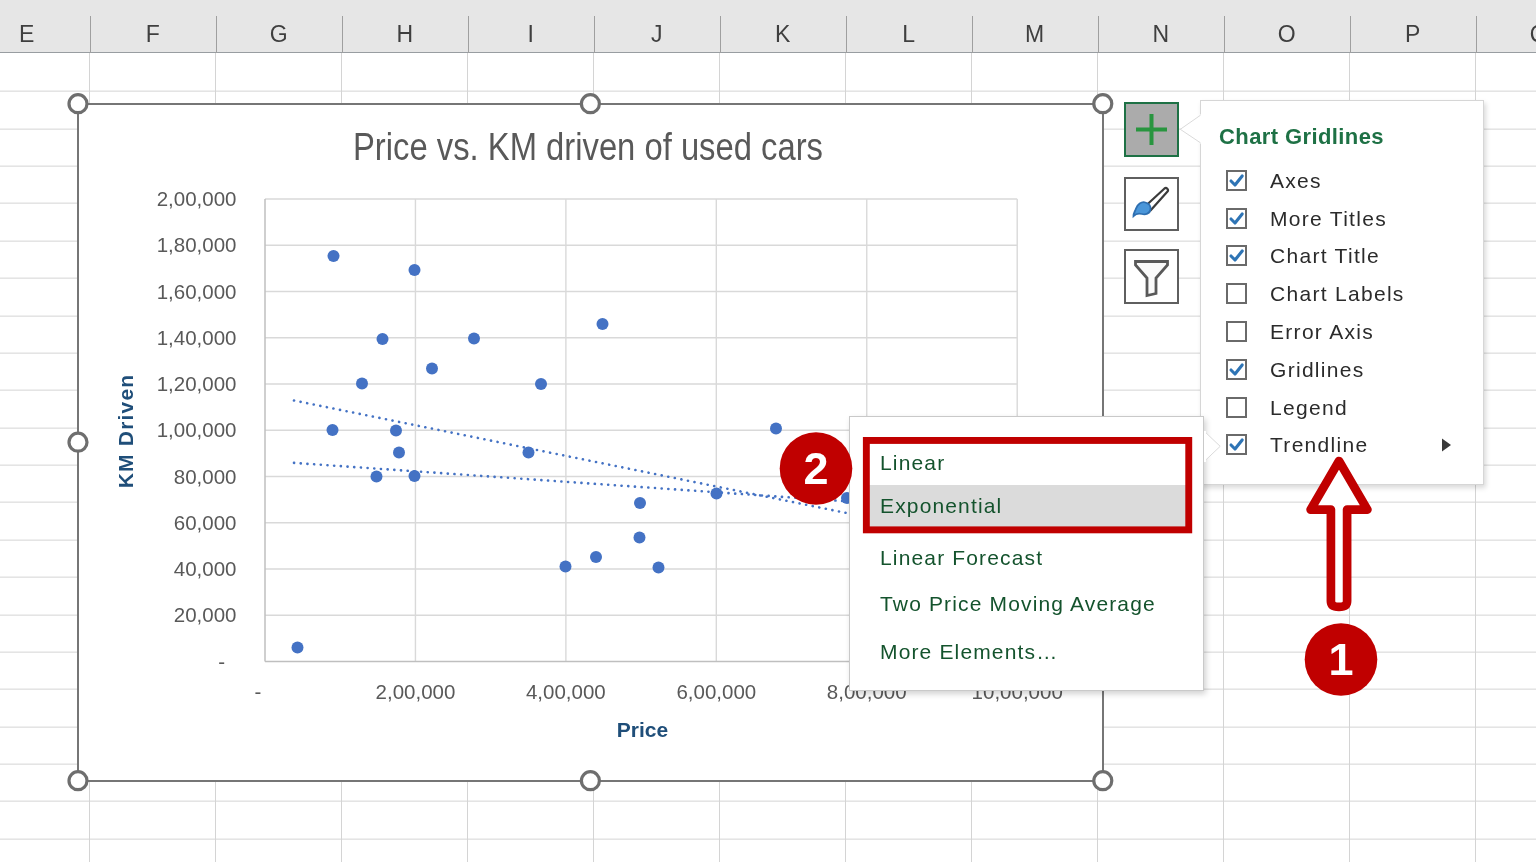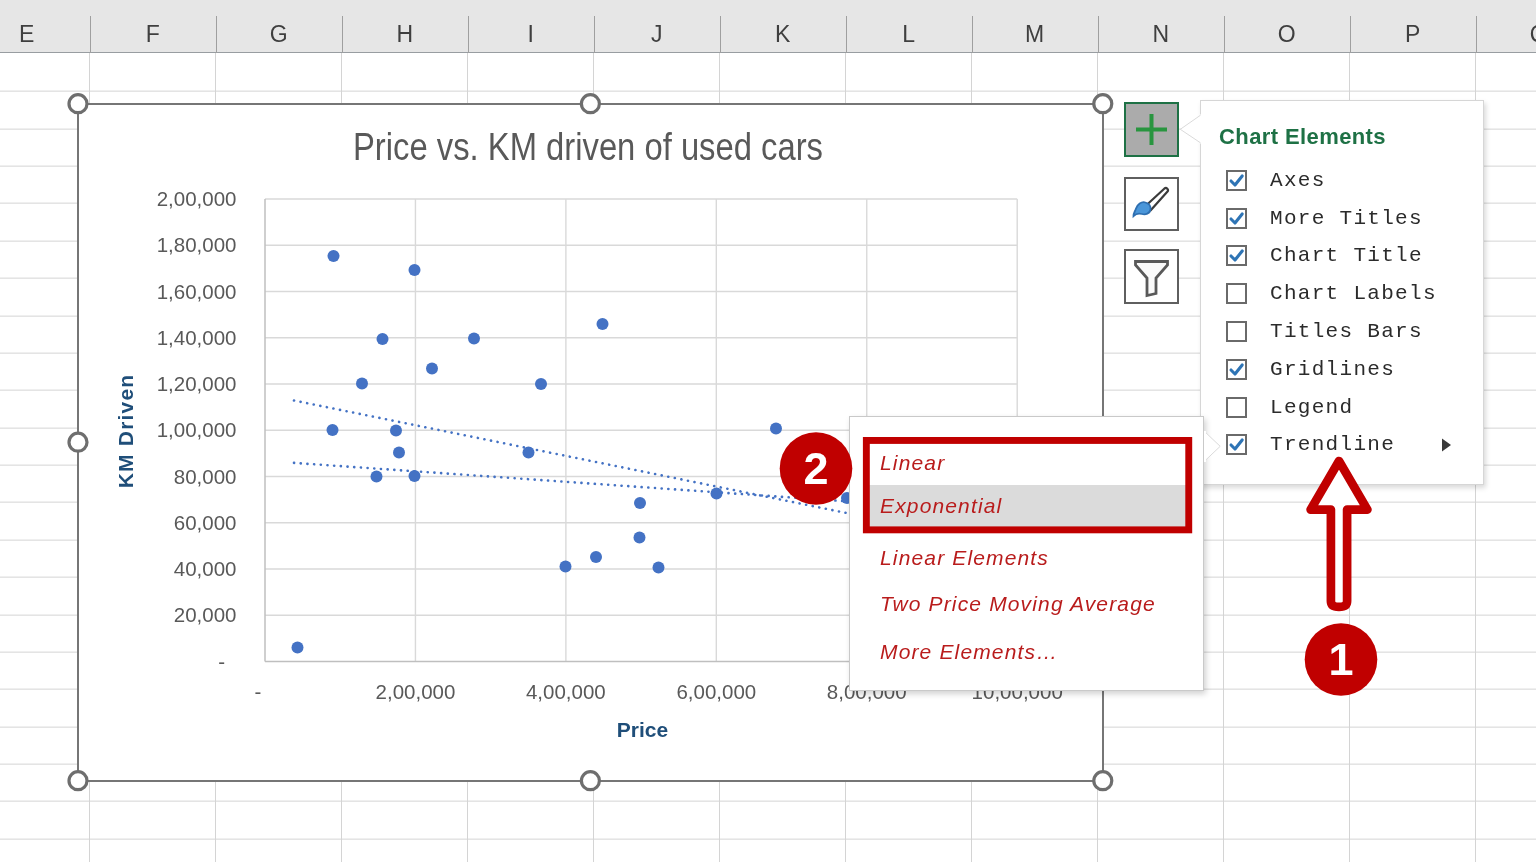--- a/index.html
+++ b/index.html
@@ -24,32 +24,32 @@
   #chartbg { left:77px; top:102.7px; width:1026.8px; height:679px; background:#fff;
     border:2px solid #767676; }
 
   
   #panel { left:1200px; top:100px; width:284px; height:385px; background:#fff;
     border:1px solid #d6d6d6; box-shadow:2px 3px 5px rgba(0,0,0,0.15); }
   #paneltitle { left:1219px; top:124px; font-size:22px; font-weight:bold; color:#1e7145; letter-spacing:0.4px; }
   .crow { position:absolute; left:1226px; height:24px; }
   .cb { position:absolute; left:0; top:1px; width:21px; height:21px; background:#fff;
     border:2px solid #6a6a6a; }
-  .clab { position:absolute; left:44px; top:0; font-size:21px; color:#2b2b2b; white-space:nowrap; letter-spacing:1.3px;font-family:Liberation Mono, monospace; }
+  .clab { position:absolute; left:44px; top:0; font-size:21px; color:#2b2b2b; white-space:nowrap; letter-spacing:1.3px; }
 
   
   .sqbtn { position:absolute; left:1124px; width:55px; height:55px; background:#fff;
     border:2px solid #5f5f5f; }
   #btnplus { top:102px; height:55px; background:#ababab; border:2px solid #1e7145; }
 
   
   #submenu { left:849px; top:416px; width:355px; height:275px; background:#fff;
     border:1px solid #c9c9c9; box-shadow:2px 3px 6px rgba(0,0,0,0.18); }
   #subhl { left:869px; top:485px; width:317px; height:44.5px; background:#dbdbdb; }
-  .mi { position:absolute; left:880px; font-size:21px; color:#b91c1c; white-space:nowrap; letter-spacing:1.15px;font-style:italic; }
+  .mi { position:absolute; left:880px; font-size:21px; color:#14532d; white-space:nowrap; letter-spacing:1.15px; }
 </style>
 </head>
 <body>
 <div id="stage">
 
   <div id="grid" class="abs"></div>
   <div id="colhead" class="abs">
       <div class="cl" style="left:6.699999999999999px">E</div>
       <div class="cl" style="left:132.7px">F</div>
       <div class="csep" style="left:89.5px"></div>
@@ -146,21 +146,21 @@
       <circle cx="78" cy="103.7" r="9" fill="#fff" stroke="#6e6e6e" stroke-width="3.2"></circle>
       <circle cx="590.4" cy="103.7" r="9" fill="#fff" stroke="#6e6e6e" stroke-width="3.2"></circle>
       <circle cx="1102.8" cy="103.7" r="9" fill="#fff" stroke="#6e6e6e" stroke-width="3.2"></circle>
       <circle cx="78" cy="442.2" r="9" fill="#fff" stroke="#6e6e6e" stroke-width="3.2"></circle>
       <circle cx="78" cy="780.7" r="9" fill="#fff" stroke="#6e6e6e" stroke-width="3.2"></circle>
       <circle cx="590.4" cy="780.7" r="9" fill="#fff" stroke="#6e6e6e" stroke-width="3.2"></circle>
       <circle cx="1102.8" cy="780.7" r="9" fill="#fff" stroke="#6e6e6e" stroke-width="3.2"></circle>
     </svg>
 
   <div id="panel" class="abs"></div>
-  <div id="paneltitle" class="abs">Chart Elements</div>
+  <div id="paneltitle" class="abs">Chart Gridlines</div>
   <div id="rows">
       <div class="crow abs" style="top:168.8px">
         <span class="cb"><svg width="17" height="17" viewBox="0 0 17 17">
             <path d="M3 9 L7 13 L14.2 4" stroke="#2e74b5" stroke-width="3.1" fill="none" stroke-linecap="round" stroke-linejoin="round"></path>
           </svg></span>
         <span class="clab">Axes</span>
       </div>
       <div class="crow abs" style="top:206.60000000000002px">
         <span class="cb"><svg width="17" height="17" viewBox="0 0 17 17">
             <path d="M3 9 L7 13 L14.2 4" stroke="#2e74b5" stroke-width="3.1" fill="none" stroke-linecap="round" stroke-linejoin="round"></path>
@@ -172,21 +172,21 @@
             <path d="M3 9 L7 13 L14.2 4" stroke="#2e74b5" stroke-width="3.1" fill="none" stroke-linecap="round" stroke-linejoin="round"></path>
           </svg></span>
         <span class="clab">Chart Title</span>
       </div>
       <div class="crow abs" style="top:282.2px">
         <span class="cb"></span>
         <span class="clab">Chart Labels</span>
       </div>
       <div class="crow abs" style="top:320px">
         <span class="cb"></span>
-        <span class="clab">Titles Bars</span>
+        <span class="clab">Error Axis</span>
       </div>
       <div class="crow abs" style="top:357.8px">
         <span class="cb"><svg width="17" height="17" viewBox="0 0 17 17">
             <path d="M3 9 L7 13 L14.2 4" stroke="#2e74b5" stroke-width="3.1" fill="none" stroke-linecap="round" stroke-linejoin="round"></path>
           </svg></span>
         <span class="clab">Gridlines</span>
       </div>
       <div class="crow abs" style="top:395.6px">
         <span class="cb"></span>
         <span class="clab">Legend</span>
@@ -222,21 +222,21 @@
   <svg class="abs" style="left:1179px;top:113.5px" width="23" height="30" viewBox="0 0 23 30">
     <polygon points="22.5,0.5 1.3,15.3 22.5,29.5" fill="#ffffff" stroke="#dadada" stroke-width="1"></polygon>
     <rect x="21.5" y="0" width="2" height="30" fill="#ffffff"></rect>
   </svg>
 
   <div id="submenu" class="abs"></div>
   <div id="subhl" class="abs"></div>
   <div id="subitems">
       <div class="mi abs" style="top:450.5px">Linear</div>
       <div class="mi abs" style="top:494px">Exponential</div>
-      <div class="mi abs" style="top:545.5px">Linear Elements</div>
+      <div class="mi abs" style="top:545.5px">Linear Forecast</div>
       <div class="mi abs" style="top:591.5px">Two Price Moving Average</div>
       <div class="mi abs" style="top:639.5px">More Elements…</div>
     </div>
 
   <svg class="abs" style="left:1203.5px;top:431px" width="18" height="31" viewBox="0 0 18 31">
     <polygon points="0.5,0.5 16.2,15.3 0.5,30.2" fill="#ffffff" stroke="#dadada" stroke-width="1"></polygon>
     <rect x="0" y="0" width="2" height="31" fill="#ffffff"></rect>
   </svg>
 
   <svg id="anno" class="abs" style="left:0;top:0" width="1536" height="862">

